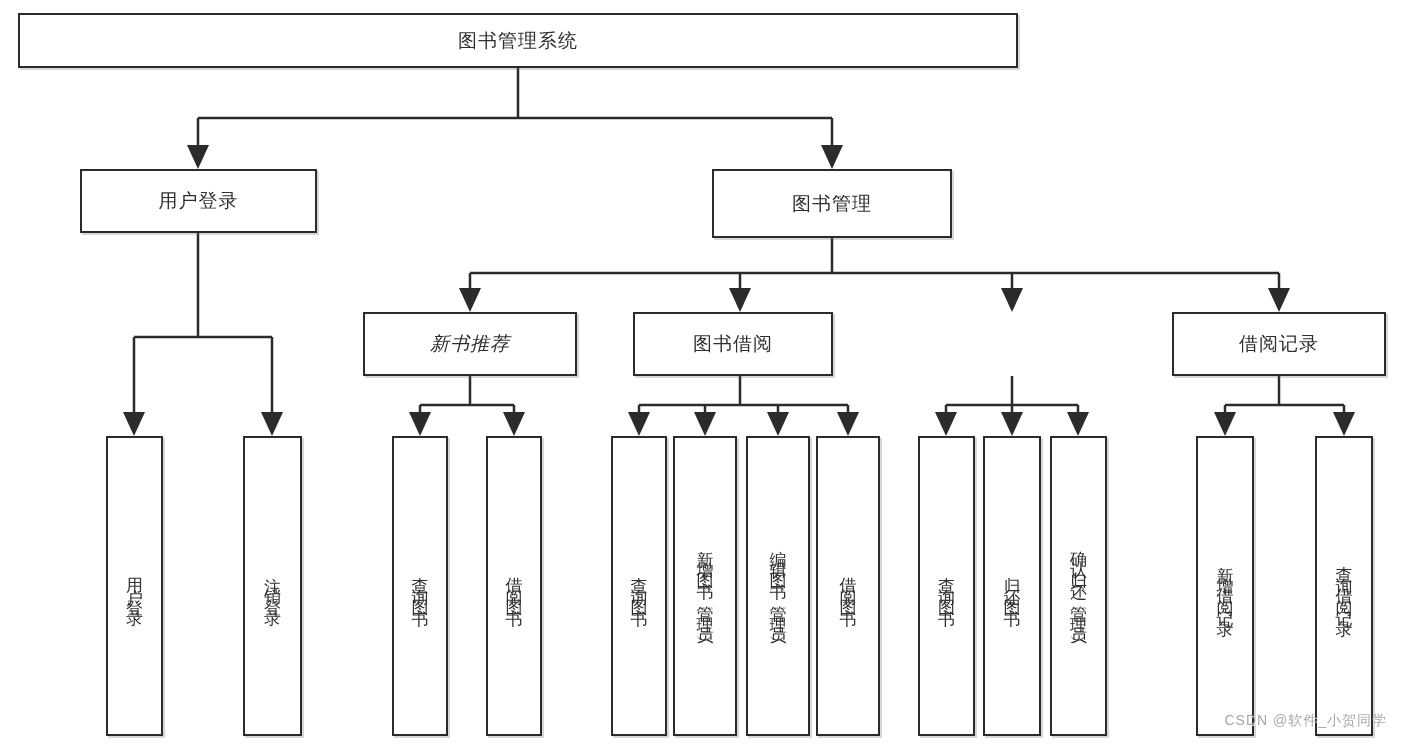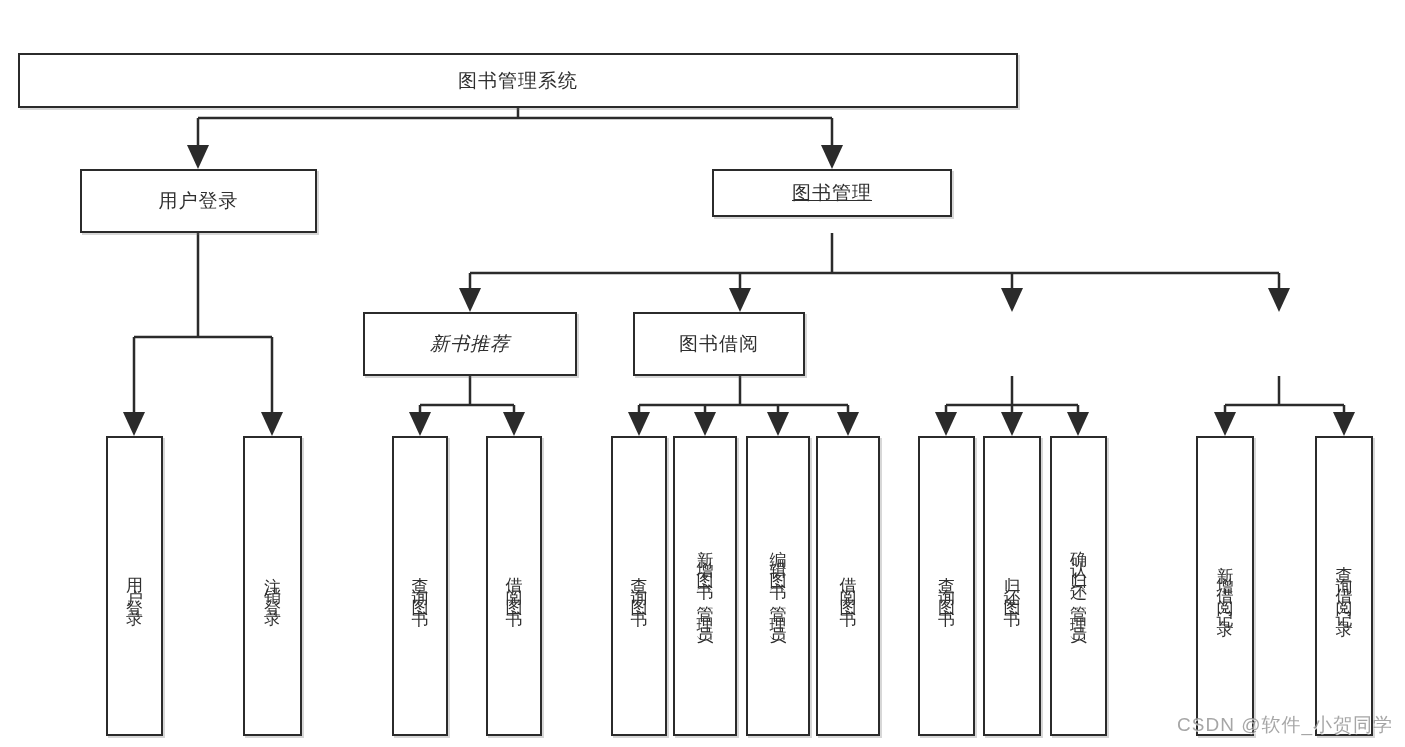--- a/index.html
+++ b/index.html
@@ -38,46 +38,46 @@
     white-space: nowrap;
   }
   .node.v {
     writing-mode: vertical-rl;
     text-orientation: mixed;
     font-size: 17px;
     letter-spacing: 11px;
     line-height: 1;
   }
   
-  .n-root  { left: 18px;   top: 13px;  width: 1000px; height: 55px; margin-top: 40px; }
+  .n-root  { left: 18px;   top: 13px;  width: 1000px; height: 55px; }
   .n-l2a   { left: 80px;   top: 169px; width: 237px;  height: 64px; }
-  .n-l2b   { left: 712px;  top: 169px; width: 240px;  height: 48px; text-decoration: underline; }
+  .n-l2b   { left: 712px;  top: 169px; width: 240px;  height: 69px; }
   .n-l3a   { left: 363px;  top: 312px; width: 214px;  height: 64px; font-style: italic; }
-  .n-l3b   { left: 633px;  top: 312px; width: 172px;  height: 64px; }
+  .n-l3b   { left: 633px;  top: 312px; width: 200px;  height: 64px; }
   .n-l3c   { left: 905px;  top: 312px; width: 214px;  height: 64px; }
   .n-l3d   { left: 1172px; top: 312px; width: 214px;  height: 64px; }
   .leaf    { top: 436px;   height: 300px; }
   .n-a1 { left: 106px;  width: 57px; }
   .n-a2 { left: 243px;  width: 59px; }
   .n-b1 { left: 392px;  width: 56px; }
   .n-b2 { left: 486px;  width: 56px; }
   .n-c1 { left: 611px;  width: 56px; }
   .n-c2 { left: 673px;  width: 64px; }
   .n-c3 { left: 746px;  width: 64px; }
   .n-c4 { left: 816px;  width: 64px; }
   .n-d1 { left: 918px;  width: 57px; }
   .n-d2 { left: 983px;  width: 58px; }
   .n-d3 { left: 1050px; width: 57px; }
   .n-e1 { left: 1196px; width: 58px; }
   .n-e2 { left: 1315px; width: 58px; }
   .watermark {
     position: absolute;
-    right: 12px;
+    right: 18px;
     top: 712px;
-    font-size: 19px;
+    font-size: 14px;
     letter-spacing: 1px;
     color: rgba(150,150,150,0.85);
     text-shadow: 1px 1px 0 rgba(255,255,255,0.75);
     white-space: nowrap;
   }
 </style>
 </head>
 <body>
 
 <div class="canvas">
@@ -122,20 +122,21 @@
     </g>
   </svg>
 
   <div class="node h n-root">图书管理系统</div>
 
   <div class="node h n-l2a">用户登录</div>
   <div class="node h n-l2b">图书管理</div>
 
   <div class="node h n-l3a">新书推荐</div>
   <div class="node h n-l3b">图书借阅</div>
+  <div class="node h n-l3d">借阅记录</div>
 
   <div class="node v leaf n-a1">用户登录</div>
   <div class="node v leaf n-a2">注销登录</div>
 
   <div class="node v leaf n-b1">查询图书</div>
   <div class="node v leaf n-b2">借阅图书</div>
 
   <div class="node v leaf n-c1">查询图书</div>
   <div class="node v leaf n-c2">新增图书（管理员）</div>
   <div class="node v leaf n-c3">编辑图书（管理员）</div>

